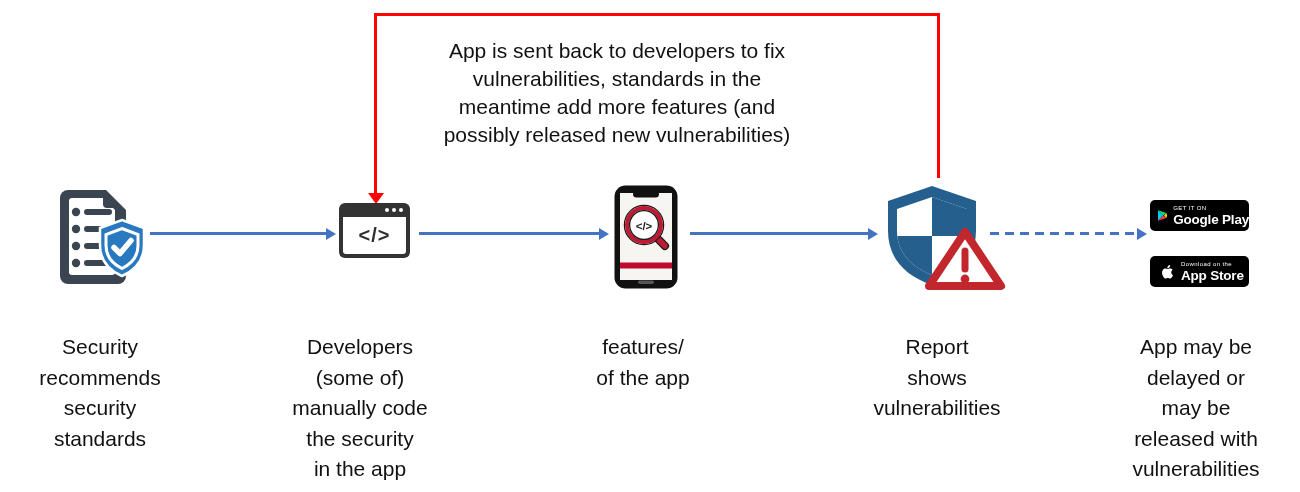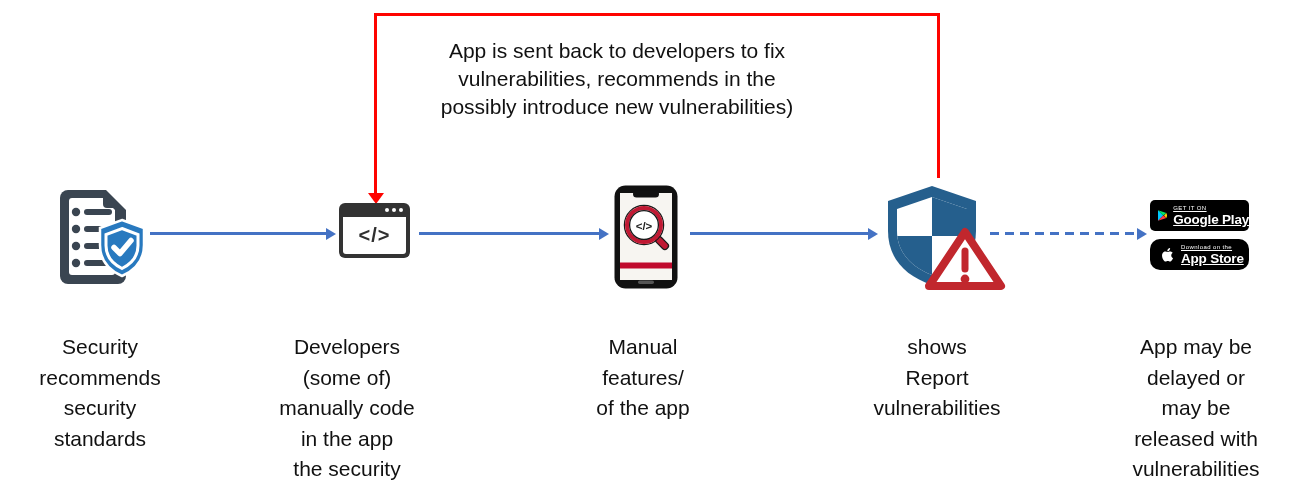--- a/index.html
+++ b/index.html
@@ -19,38 +19,39 @@
   .note{position:absolute;left:417px;top:37px;width:400px;text-align:center;font-size:21px;line-height:28px;color:#111;}
   
   .caption{position:absolute;top:332px;width:240px;text-align:center;font-size:21px;line-height:30.5px;color:#111;}
   
   .win{position:absolute;left:339px;top:203px;width:71px;height:55px;background:#333;border-radius:6px;}
   .win-screen{position:absolute;left:4px;right:4px;top:14px;bottom:4px;background:#fff;border-radius:0 0 3px 3px;display:flex;align-items:center;justify-content:center;font-weight:700;font-size:20px;color:#303030;letter-spacing:1px;}
   .win-dots{position:absolute;top:5px;right:7px;display:flex;gap:3px;}
   .win-dots span{width:4px;height:4px;border-radius:50%;background:#fff;}
   
   .badge{position:absolute;left:1150px;width:99px;height:31px;background:#000;border-radius:5px;display:flex;align-items:center;padding-left:8px;box-sizing:border-box;color:#fff;}
-  .badge-text{margin-left:6px;display:flex;flex-direction:column;justify-content:center;text-decoration:underline;}
+  .badge-text{margin-left:6px;display:flex;flex-direction:column;justify-content:center;}
   .badge-tag{font-size:6px;letter-spacing:0.4px;line-height:8px;white-space:nowrap;}
   .badge-name{font-size:13.5px;font-weight:600;line-height:15px;letter-spacing:-0.2px;white-space:nowrap;}
 </style>
 </head>
 <body>
 
 <div id="canvas">
 
   <div class="red-line" style="left:374px;top:13px;width:566px;height:3px;"></div>
   <div class="red-line" style="left:374px;top:13px;width:3px;height:181px;"></div>
   <div class="red-line" style="left:937px;top:13px;width:3px;height:165px;"></div>
   <div class="red-head" style="left:367.5px;top:193px;"></div>
 
   <div class="note">
     <div>App is sent back to developers to fix</div>
-    <div>vulnerabilities, recommends in the</div>
-    <div>possibly introduce new vulnerabilities)</div>
+    <div>vulnerabilities, standards in the</div>
+    <div>meantime add more features (and</div>
+    <div>possibly released new vulnerabilities)</div>
   </div>
 
   <svg class="abs" style="left:56px;top:186px;" width="92" height="102" viewBox="0 0 92 102">
     <path d="M12 4 H50 L70 24 V90 a8 8 0 0 1 -8 8 H12 a8 8 0 0 1 -8 -8 V12 a8 8 0 0 1 8 -8 Z" fill="#3A4551"></path>
     <path d="M16 12 H47 L59 24 V86 a3 3 0 0 1 -3 3 H16 a3 3 0 0 1 -3 -3 V15 a3 3 0 0 1 3 -3 Z" fill="#ffffff"></path>
     <path d="M47 8 v10 a4 4 0 0 0 4 4 h10 Z" fill="#3A4551"></path>
     <g fill="#3A4551">
       <circle cx="20" cy="26" r="4.2"></circle>
         <rect x="28" y="23" width="28" height="6" rx="3"></rect>
       <circle cx="20" cy="43" r="4.2"></circle>
@@ -129,51 +130,50 @@
       <polygon points="0,0 9,9 0,18" fill="#00C8FF"></polygon>
       <polygon points="0,0 14.6,4.6 9,9" fill="#00E66A"></polygon>
       <polygon points="0,18 9,9 14.6,13.4" fill="#FF3A44"></polygon>
       <polygon points="10.5,9 14.6,4.6 16,9 14.6,13.4" fill="#FFD000"></polygon>
     </svg>
     <div class="badge-text">
       <span class="badge-tag">GET IT ON</span>
       <span class="badge-name">Google Play</span>
     </div>
   </div>
-  <div class="badge" style="top:239px;border-radius:10px;">
+  <div class="badge" style="top:256px;">
     <svg width="17" height="18" viewBox="0 0 24 24">
       <path fill="#ffffff" d="M18.7 12.6c0-2.4 2-3.6 2.1-3.7-1.1-1.7-2.9-1.9-3.5-1.9-1.5-.2-2.9.9-3.7.9-.8 0-1.9-.9-3.2-.8-1.6 0-3.1.9-3.9 2.4-1.7 2.9-.4 7.2 1.2 9.5.8 1.1 1.7 2.4 3 2.3 1.2 0 1.7-.8 3.1-.8 1.5 0 1.9.8 3.2.8 1.3 0 2.1-1.2 2.9-2.3.9-1.3 1.3-2.6 1.3-2.7-.1-.1-2.5-1-2.5-3.7zM16.1 5.2c.7-.8 1.1-1.9 1-3.1-1 .1-2.2.7-2.9 1.5-.6.7-1.2 1.9-1 3 1.1.1 2.2-.6 2.9-1.4z"></path>
     </svg>
     <div class="badge-text">
       <span class="badge-tag">Download on the</span>
       <span class="badge-name">App Store</span>
     </div>
   </div>
 
   <div class="caption" style="left:-20px;">
     <div>Security</div>
     <div>recommends</div>
     <div>security</div>
     <div>standards</div>
   </div>
-  <div class="caption" style="left:227px;">
+  <div class="caption" style="left:240px;">
     <div>Developers</div>
     <div>(some of)</div>
     <div>manually code</div>
+    <div>the security</div>
     <div>in the app</div>
-    <div>the security</div>
   </div>
   <div class="caption" style="left:523px;">
-    <div>Manual</div>
     <div>features/</div>
     <div>of the app</div>
   </div>
   <div class="caption" style="left:817px;">
+    <div>Report</div>
     <div>shows</div>
-    <div>Report</div>
     <div>vulnerabilities</div>
   </div>
   <div class="caption" style="left:1076px;">
     <div>App may be</div>
     <div>delayed or</div>
     <div>may be</div>
     <div>released with</div>
     <div>vulnerabilities</div>
   </div>
 

